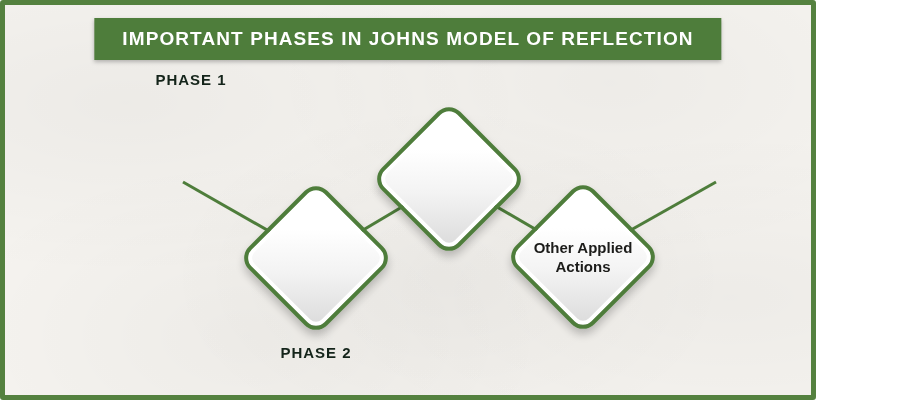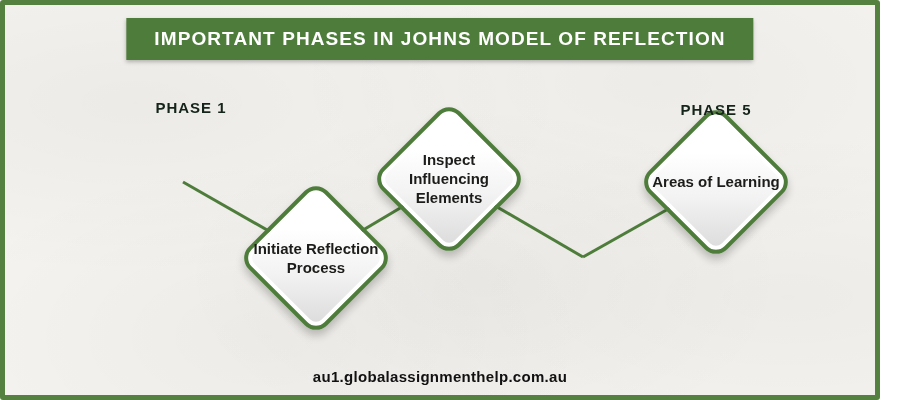--- a/index.html
+++ b/index.html
@@ -2,21 +2,21 @@
 <html><head>
 <meta charset="utf-8">
 <style>
   html, body { margin: 0; padding: 0; }
   body {
     font-family: "Liberation Sans", "DejaVu Sans", sans-serif;
     background: #ffffff;
   }
   .frame {
     position: relative;
-    width: 880px;
+    width: 816px;
     height: 400px;
     box-sizing: border-box;
     border: 5px solid #54813f;
     border-radius: 3px;
     overflow: hidden;
     background:
       radial-gradient(ellipse at 15% 25%, rgba(0,0,0,0.035), transparent 42%),
       radial-gradient(ellipse at 75% 20%, rgba(0,0,0,0.03), transparent 40%),
       radial-gradient(ellipse at 55% 70%, rgba(0,0,0,0.035), transparent 45%),
       radial-gradient(ellipse at 30% 85%, rgba(0,0,0,0.03), transparent 38%),
@@ -80,21 +80,20 @@
   .node-5 { left: 711px; top: 177px; }
   .phase-label {
     position: absolute;
     width: 140px;
     transform: translateX(-50%);
     text-align: center;
     font-weight: bold;
     font-size: 15px;
     letter-spacing: 1px;
     color: #14241a;
-    margin-top: 28px;
   }
   .pl-1 { left: 186px; top: 66px; }
   .pl-3 { left: 444px; top: 68px; }
   .pl-5 { left: 711px; top: 68px; }
   .pl-2 { left: 311px; top: 339px; }
   .pl-4 { left: 578px; top: 341px; }
   .footer-url {
     position: absolute;
     left: 50%;
     bottom: 10px;
@@ -116,32 +115,29 @@
   <svg class="connectors" viewBox="0 0 900 400" xmlns="http://www.w3.org/2000/svg">
     <line x1="178" y1="177" x2="311" y2="253" stroke="#4e7d3b" stroke-width="3"></line>
     <line x1="311" y1="253" x2="444" y2="174" stroke="#4e7d3b" stroke-width="3"></line>
     <line x1="444" y1="174" x2="578" y2="252" stroke="#4e7d3b" stroke-width="3"></line>
     <line x1="578" y1="252" x2="711" y2="177" stroke="#4e7d3b" stroke-width="3"></line>
   </svg>
 
 
   <div class="node node-2">
     <div class="shape"></div>
-    <div class="node-text">Initiate Reflection Process</div>
   </div>
 
   <div class="node node-3">
     <div class="shape"></div>
-    <div class="node-text">Inspect Influencing Elements</div>
+  </div>
+
+  <div class="node node-4">
+    <div class="shape"></div>
+    <div class="node-text">Other Applied Actions</div>
   </div>
 
 
-  <div class="node node-5">
-    <div class="shape"></div>
-    <div class="node-text">Areas of Learning</div>
-  </div>
+  <div class="phase-label pl-1">PHASE 1</div>
+  <div class="phase-label pl-2">PHASE 2</div>
 
-  <div class="phase-label pl-1">PHASE 1</div>
-  <div class="phase-label pl-5">PHASE 5</div>
-
-  <div class="footer-url">au1.globalassignmenthelp.com.au</div>
 
 </div>
 
 </body></html>

